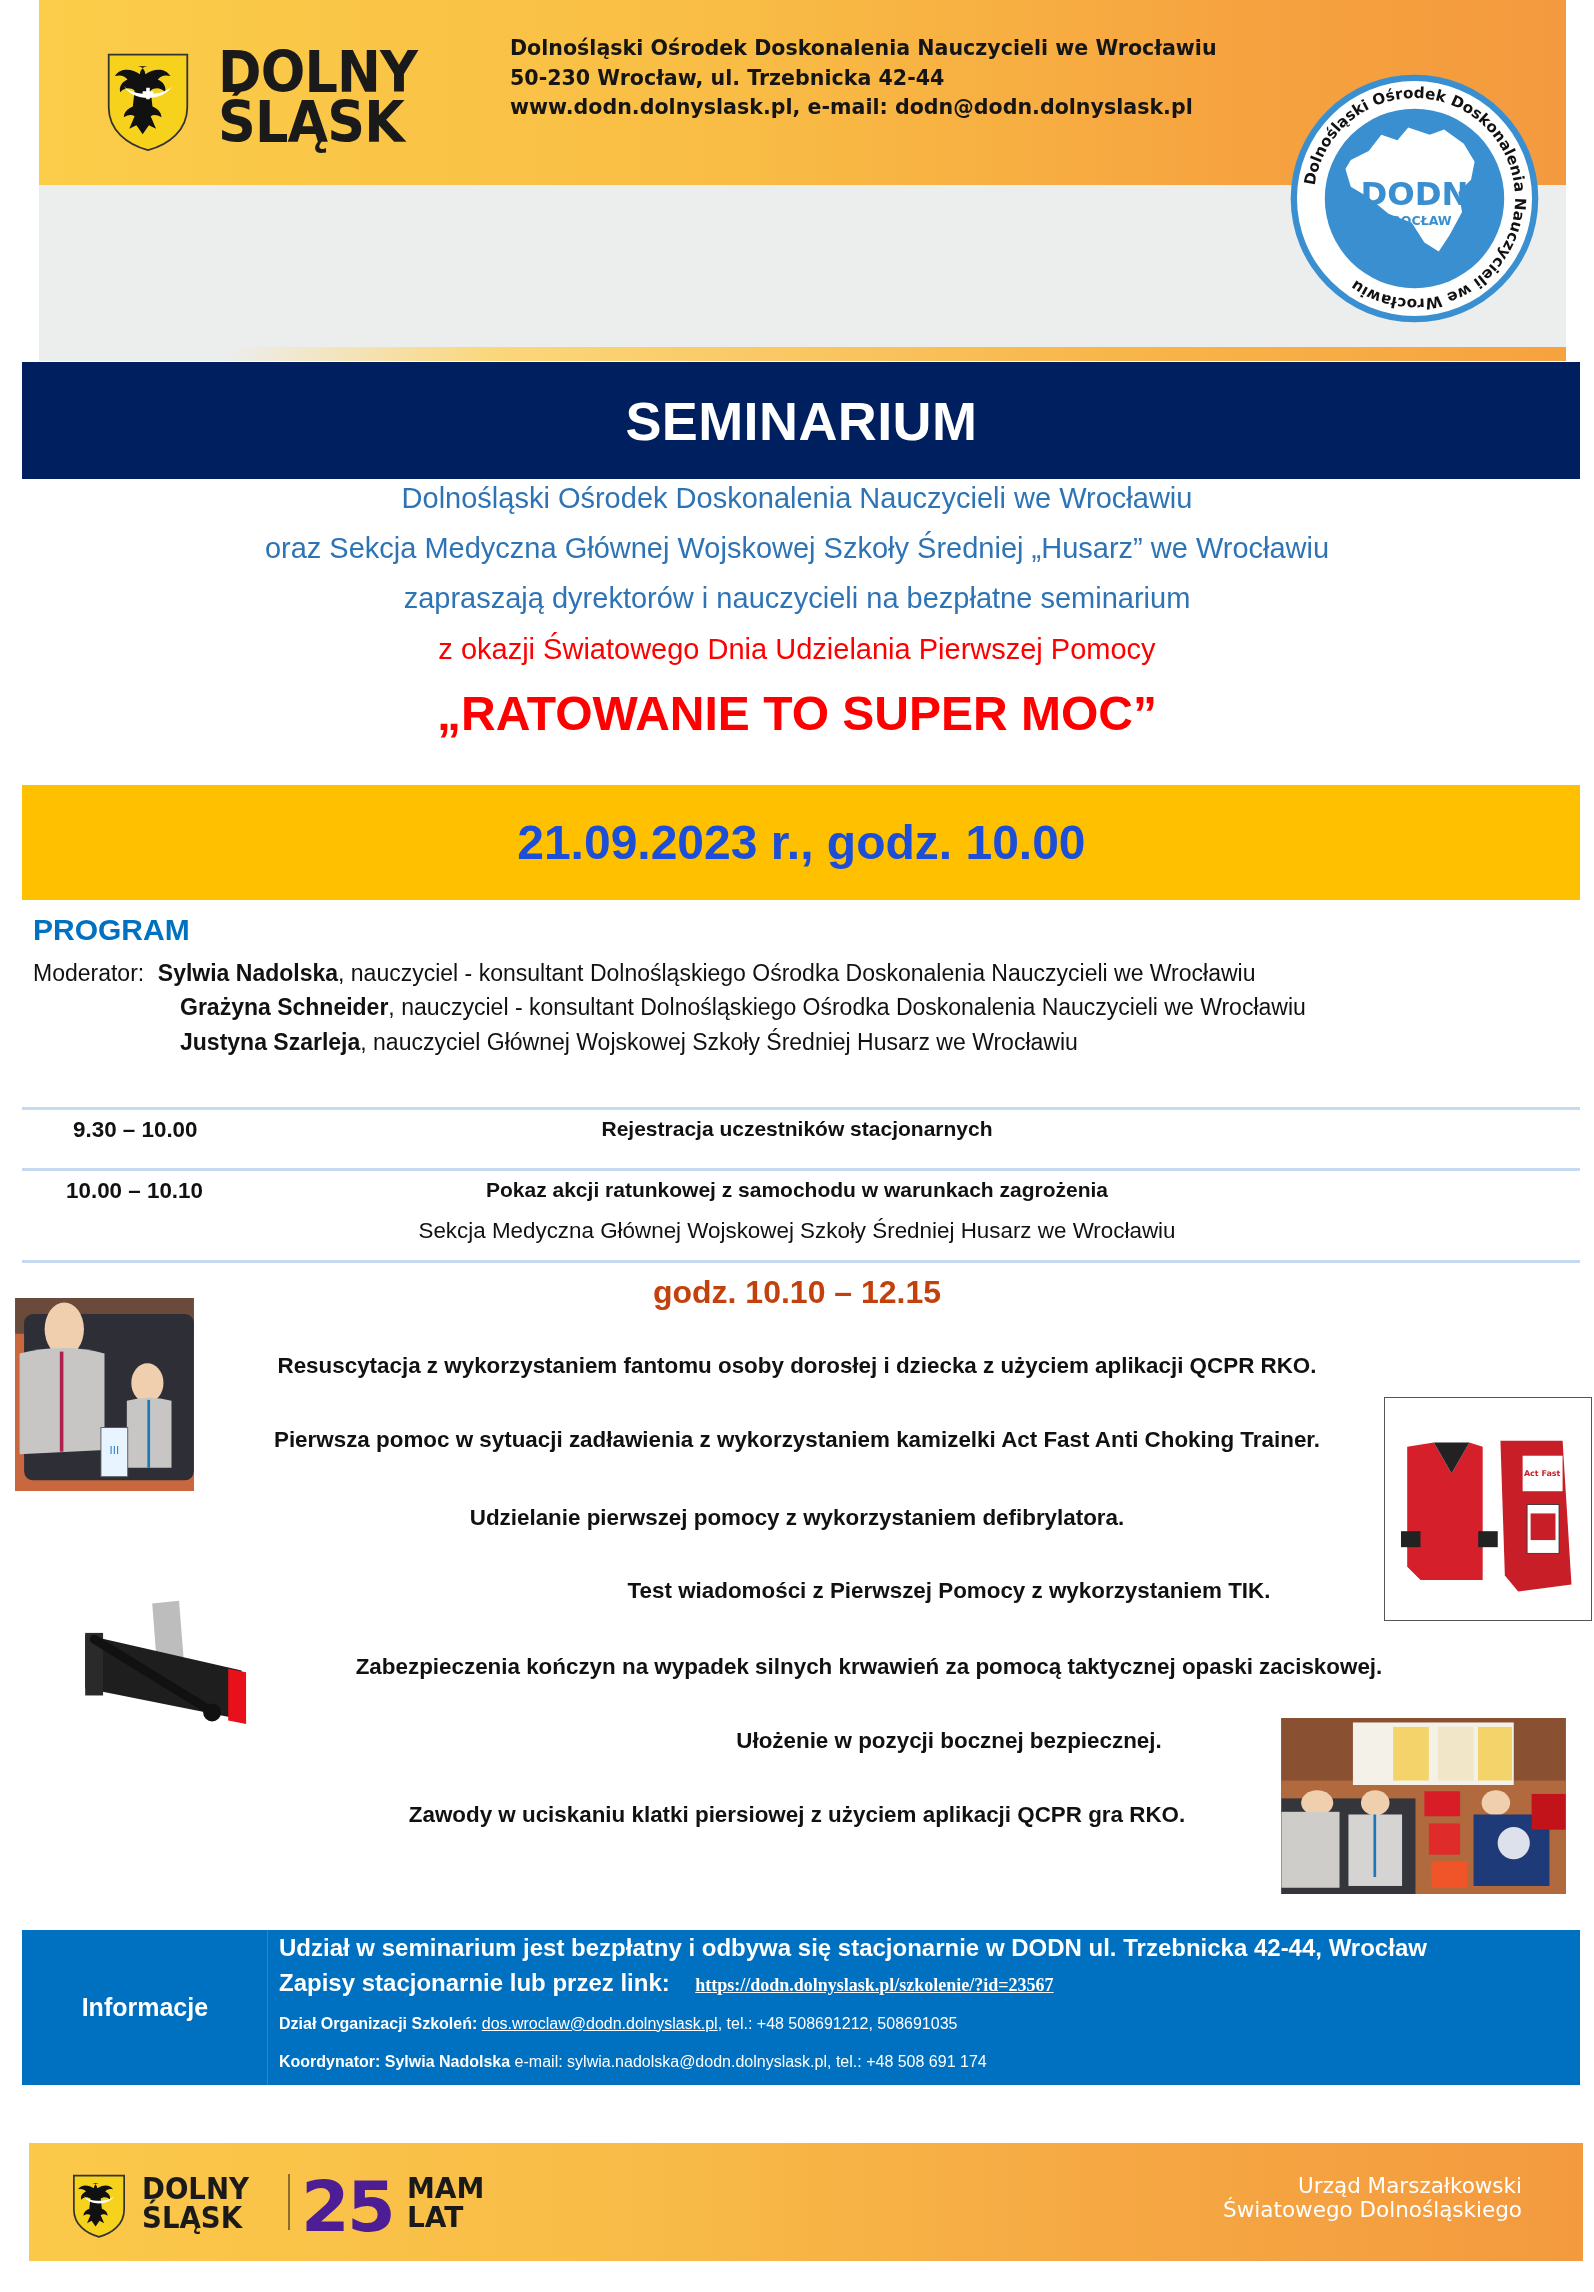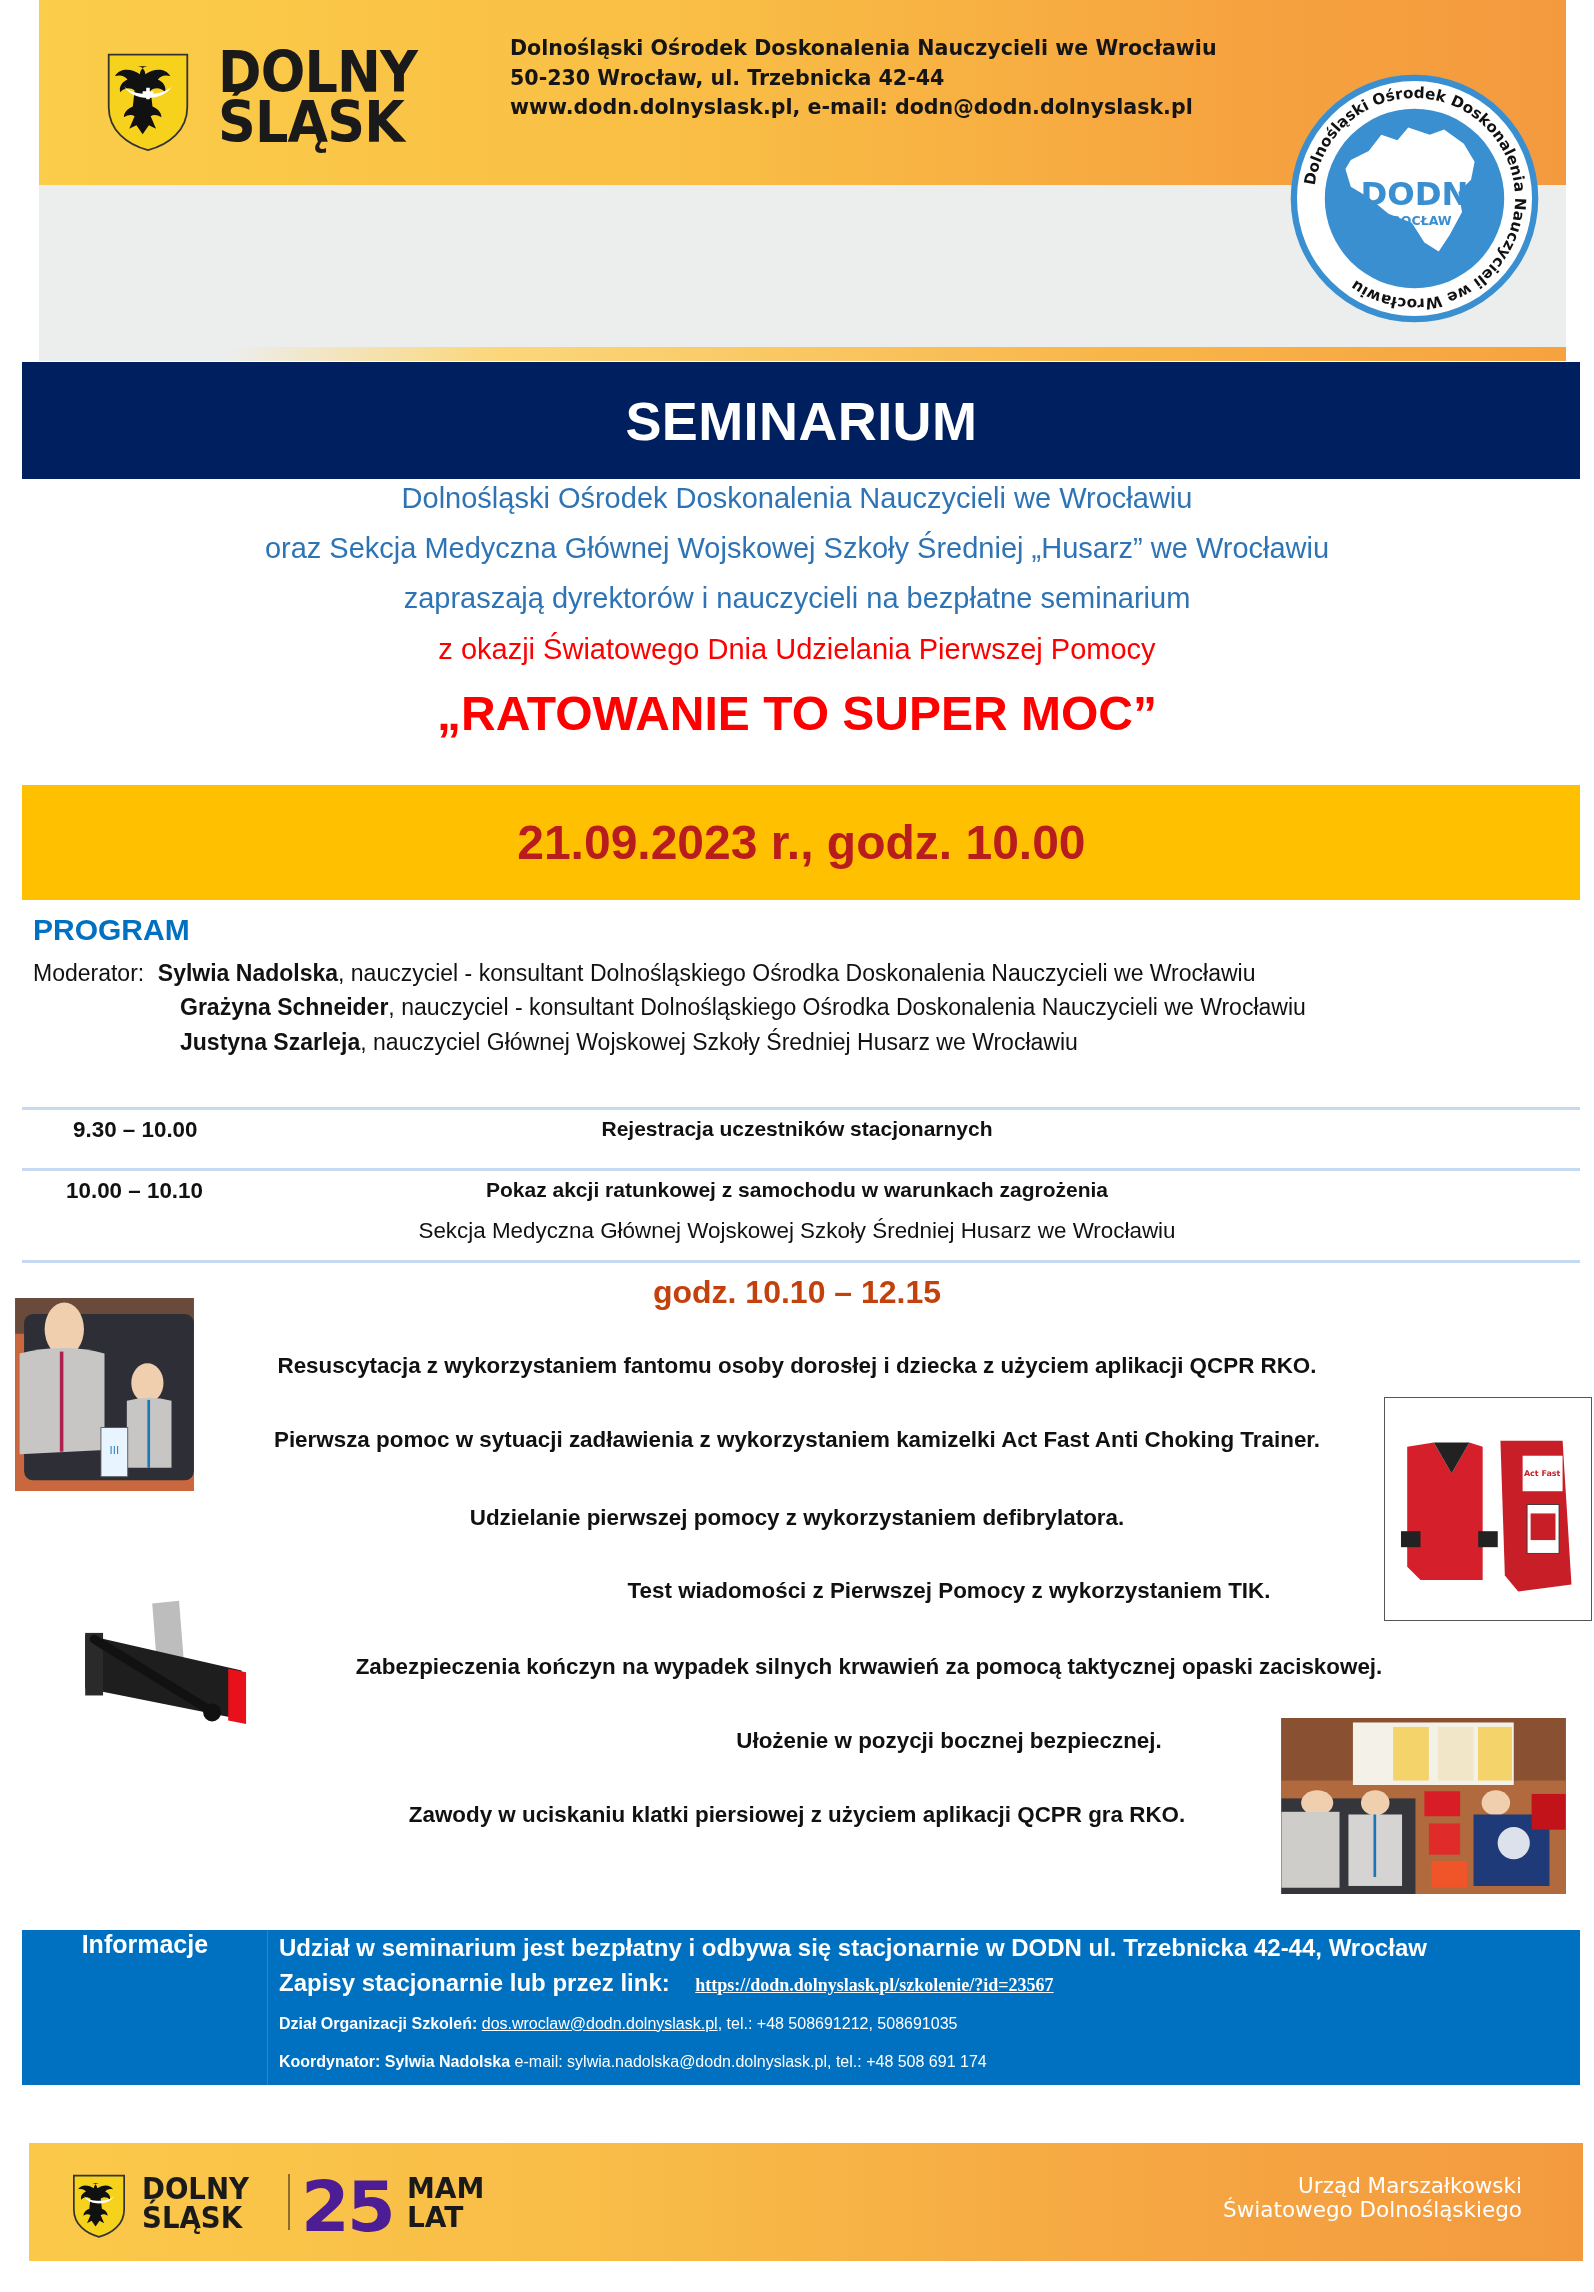--- a/index.html
+++ b/index.html
@@ -25,21 +25,21 @@
     display: flex; align-items: center; justify-content: center; }
   .navy-bar span { color: #fff; font-weight: bold; font-size: 54px; letter-spacing: 0.4px; }
 
   .intro { left: 0; width: 1594px; text-align: center; font-size: 29px; color: #2e74b5; }
   .intro.red { color: #ff0000; }
   .title-red { left: 0; width: 1594px; top: 686px; text-align: center; color: #ff0000;
     font-weight: bold; font-size: 48px; }
 
   .date-band { left: 22.4px; top: 785px; width: 1558px; height: 115px; background: #ffc000;
     display: flex; align-items: center; justify-content: center; }
-  .date-band span { color: #b91c1c; font-weight: bold; font-size: 48px; }
+  .date-band span { color: #1d4ed8; font-weight: bold; font-size: 48px; }
 
   .program-h { left: 33px; top: 913px; color: #0070c0; font-weight: bold; font-size: 30px; }
   .mod-line { font-size: 23px; color: #111; white-space: nowrap; }
   .mod-line b { font-weight: bold; }
 
   .hr-line { left: 22.4px; width: 1558px; height: 2.7px; background: #c5d9f1; }
   .time { font-weight: bold; font-size: 22.4px; color: #111; }
   .row-title { left: 0; width: 1594px; text-align: center; font-weight: bold; font-size: 21px; color: #111; }
   .row-sub { left: 0; width: 1594px; text-align: center; font-size: 22.4px; color: #111; }
 
@@ -47,21 +47,21 @@
   .activity { font-weight: bold; font-size: 22.4px; color: #111; white-space: nowrap; text-align: center; }
 
   .img-box { overflow: hidden; }
   .img-manikin { left: 15px; top: 1298px; width: 179px; height: 193px; background: #c8623a; }
   .img-vest { left: 1384px; top: 1397px; width: 208px; height: 224px; background: #fff; border: 1.8px solid #555; }
   .img-tourniquet { left: 67px; top: 1590px; width: 191px; height: 143px; }
   .img-photo { left: 1281px; top: 1718px; width: 285px; height: 176px; background: #b5673a; }
 
   
   .info { left: 22.4px; top: 1930px; width: 1558px; height: 155px; background: #0070c0; }
-  .info-label { left: 22.4px; top: 1930px; width: 246px; height: 155px; display: flex; 
+  .info-label { left: 22.4px; top: 1930px; width: 246px; height: 155px; display: flex; align-items: center;
     justify-content: center; color: #fff; font-weight: bold; font-size: 25px; border-right: 0.9px solid #2a85cc; }
   .info-text { color: #fff; white-space: nowrap; }
   .info-big { font-weight: bold; font-size: 24px; }
   .info-small { font-size: 16px; }
   .info-link { font-family: "Liberation Serif", serif; font-weight: bold; font-size: 18px; text-decoration: underline; color: #fff; }
   .u { text-decoration: underline; }
 
   
   .ftr-band { left: 29px; top: 2143px; width: 1554px; height: 118px;
     background: linear-gradient(90deg, #fbc94a 0%, #f8bb47 40%, #f6a843 70%, #f39a3f 100%); }

